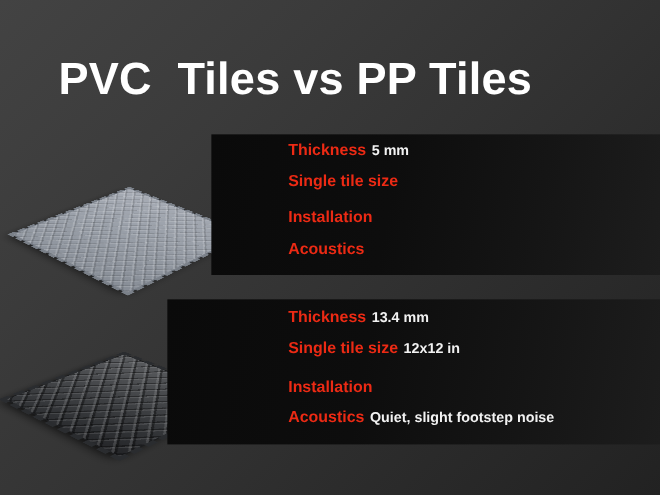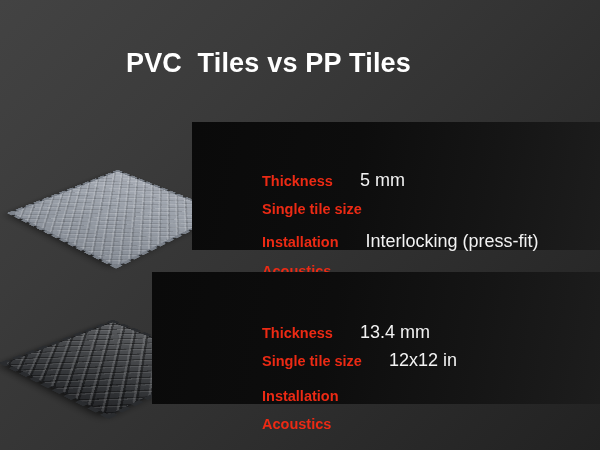--- a/index.html
+++ b/index.html
@@ -18,21 +18,21 @@
   }
 
   
   .title {
     position: absolute;
     top: 48px;
     left: 0;
     width: 537px;
     text-align: center;
     color: #ffffff;
-    font-size: 27px;
+    font-size: 41px;
     font-weight: bold;
     letter-spacing: 0.2px;
     white-space: pre;
   }
 
   
   .spec-panel {
     position: absolute;
     background: linear-gradient(100deg, #0a0a0a 0%, #0d0d0d 40%, #151515 72%, #1d1d1d 100%);
   }
@@ -52,27 +52,26 @@
   .spec-row {
     position: absolute;
     display: flex;
     align-items: baseline;
     white-space: nowrap;
   }
   .spec-label {
     color: #ec2a14;
     font-weight: bold;
     font-size: 14.5px;
-    margin-top: 44px;
   }
   .spec-value {
     color: #f2f2f2;
-    font-size: 18px;
-    font-weight: normal;
-    margin-left: 27px;
+    font-size: 13px;
+    font-weight: bold;
+    margin-left: 5px;
   }
 
   
   #panel-pvc .spec-row { left: 70px; }
   #panel-pvc .r0 { top: 7px;  }
   #panel-pvc .r1 { top: 35px; }
   #panel-pvc .r2 { top: 68px; }
   #panel-pvc .r3 { top: 97px; }
 
   
@@ -167,21 +166,20 @@
   <div id="panel-pvc" class="spec-panel">
     <div class="spec-row r0">
       <span class="spec-label">Thickness</span>
       <span class="spec-value">5 mm</span>
     </div>
     <div class="spec-row r1">
       <span class="spec-label">Single tile size</span>
     </div>
     <div class="spec-row r2">
       <span class="spec-label">Installation</span>
-      <span class="spec-value">Interlocking (press-fit)</span>
     </div>
     <div class="spec-row r3">
       <span class="spec-label">Acoustics</span>
     </div>
   </div>
 
   <div id="tile-pp-stage" class="tile-stage">
     <div id="tile-pp" class="tile-plate"></div>
   </div>
 
@@ -192,16 +190,17 @@
     </div>
     <div class="spec-row r1">
       <span class="spec-label">Single tile size</span>
       <span class="spec-value">12x12 in</span>
     </div>
     <div class="spec-row r2">
       <span class="spec-label">Installation</span>
     </div>
     <div class="spec-row r3">
       <span class="spec-label">Acoustics</span>
+      <span class="spec-value">Quiet, slight footstep noise</span>
     </div>
   </div>
 
 </div>
 
 </body></html>

